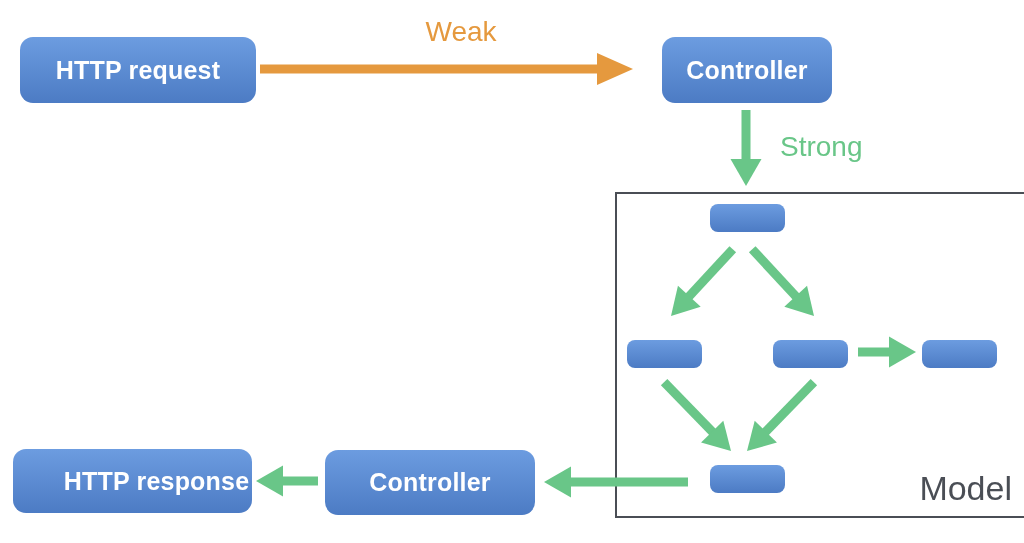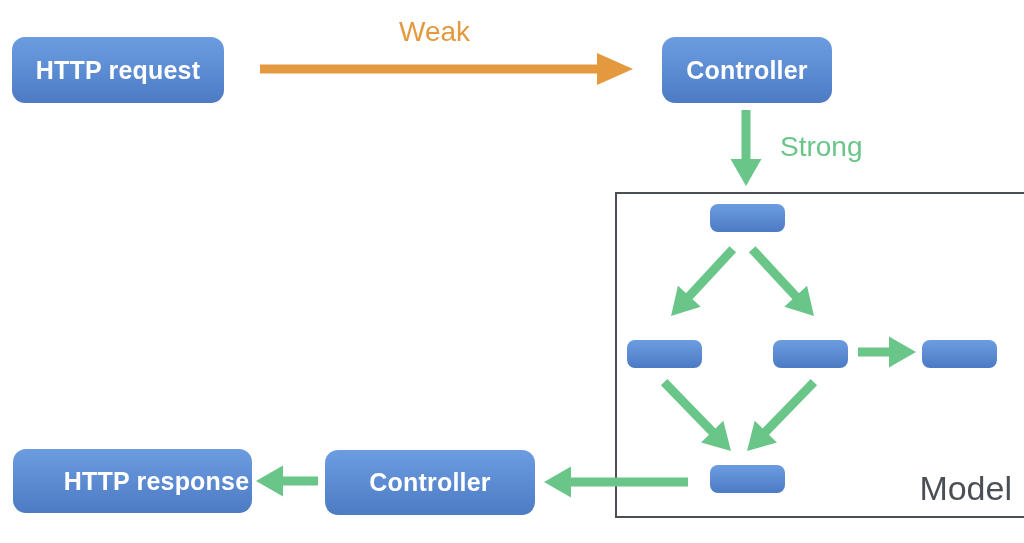--- a/index.html
+++ b/index.html
@@ -64,21 +64,21 @@
     color: var(--model-label-text);
   }
   .edge-label {
     position: absolute;
     font-size: 28px;
     font-weight: 400;
   }
   .edge-label.weak {
     left: 399px; top: 16px;
     width: 124px;
-    text-align: left;
+    text-align: center;
     color: var(--arrow-orange);
   }
   .edge-label.strong {
     left: 780px; top: 131px;
     color: var(--arrow-green);
     text-align: center;
   }
 </style>
 </head>
 <body>
@@ -133,21 +133,21 @@
 
     <g class="arrow-green" transform="translate(256,481) rotate(180)">
       <rect x="-62" y="-4.5" width="43" height="9"></rect>
       <polygon points="0,0 -27,-15.5 -27,15.5"></polygon>
     </g>
   </svg>
 
   <div class="edge-label weak">Weak</div>
   <div class="edge-label strong">Strong</div>
 
-  <div class="bbox" style="left:12px; top:37px; width:212px; height:66px;">
+  <div class="bbox" style="left:20px; top:37px; width:236px; height:66px;">
     <span>HTTP request</span>
   </div>
 
   <div class="bbox" style="left:662px; top:37px; width:170px; height:66px;">
     <span>Controller</span>
   </div>
 
   <div class="bbox" style="left:325px; top:450px; width:210px; height:65px;">
     <span>Controller</span>
   </div>

